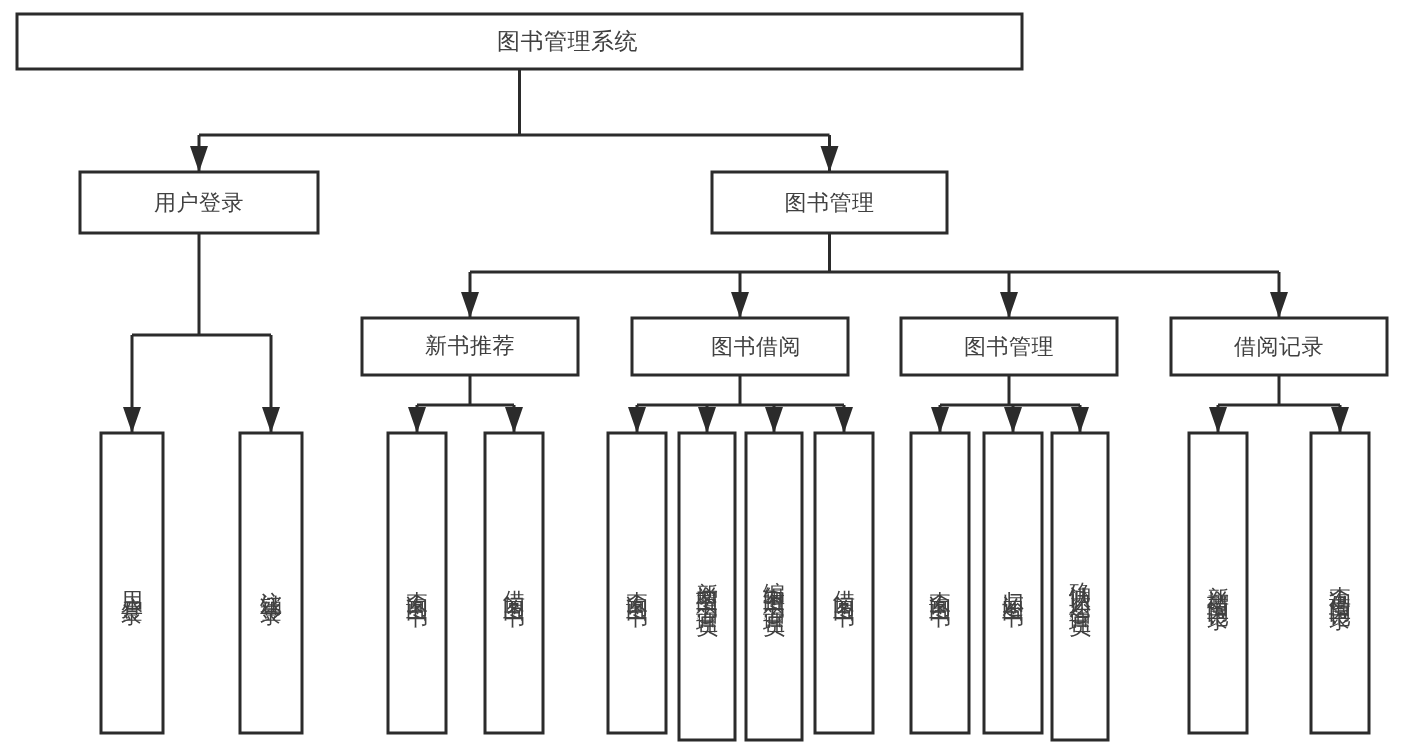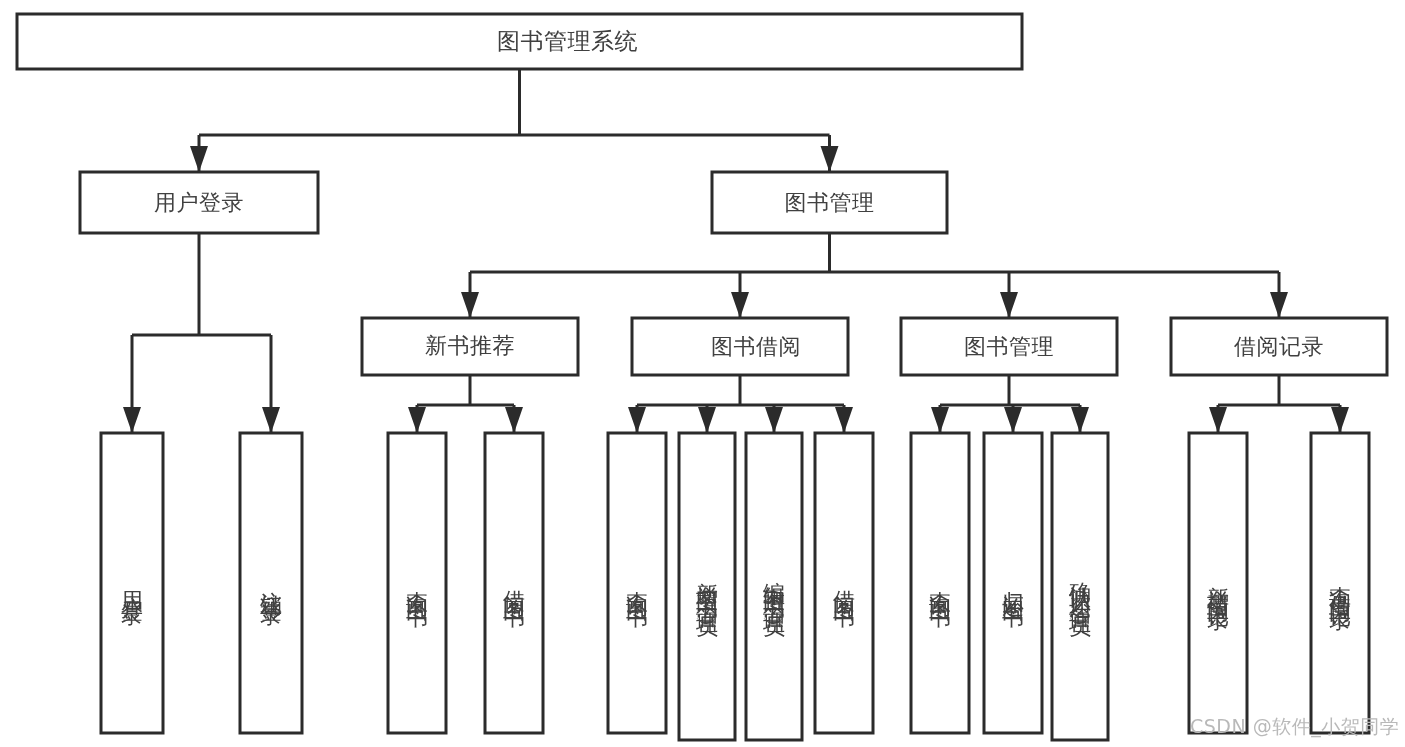--- a/index.html
+++ b/index.html
@@ -174,15 +174,14 @@
       <div class="node-label label-v" style="left: 679px; top: 433px; width: 56px; height: 307px;">新增图书（管理员）</div>
       <div class="node-label label-v" style="left: 746px; top: 433px; width: 56px; height: 307px;">编辑图书（管理员）</div>
       <div class="node-label label-v" style="left: 815px; top: 433px; width: 58px; height: 300px;">借阅图书</div>
       <div class="node-label label-v" style="left: 911px; top: 433px; width: 58px; height: 300px;">查询图书</div>
       <div class="node-label label-v" style="left: 984px; top: 433px; width: 58px; height: 300px;">归还图书</div>
       <div class="node-label label-v" style="left: 1052px; top: 433px; width: 56px; height: 307px;">确认归还（管理员）</div>
       <div class="node-label label-v" style="left: 1189px; top: 433px; width: 58px; height: 300px;">新增借阅记录</div>
       <div class="node-label label-v" style="left: 1311px; top: 433px; width: 58px; height: 300px;">查询借阅记录</div>
     </div>
 
-  <div class="watermark" style="left:1190px; top:714px;">CSDN @软件_小贺同学</div>
 
 </div>
 
 </body></html>

